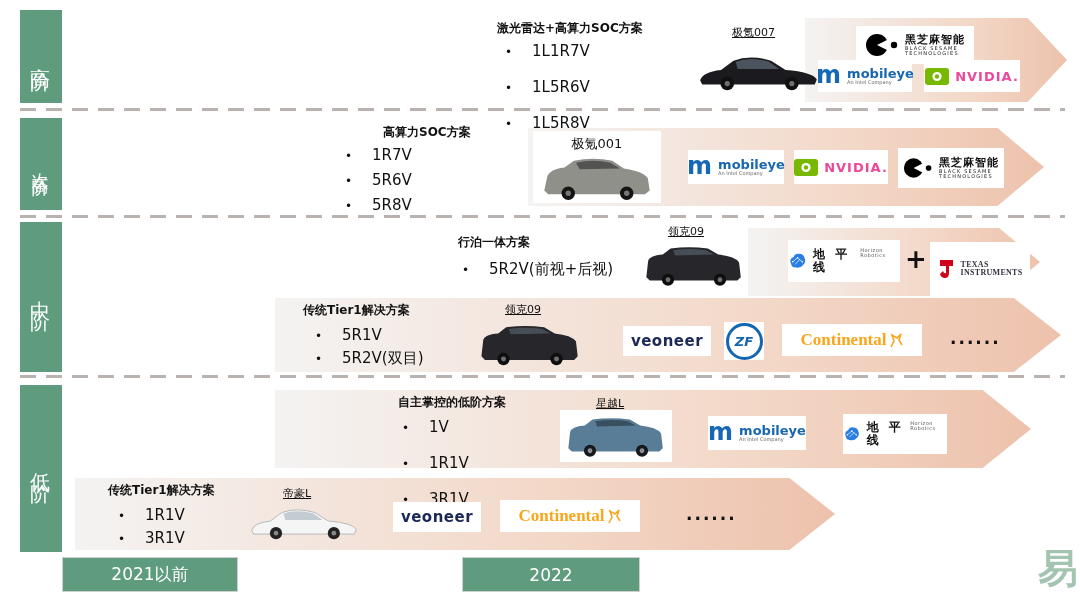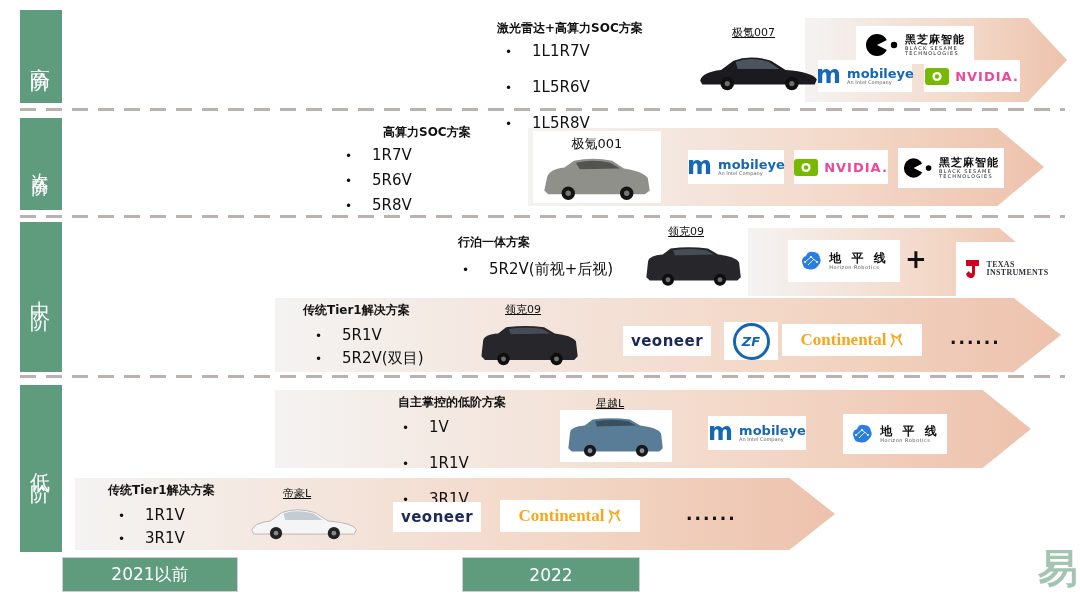--- a/index.html
+++ b/index.html
@@ -42,21 +42,21 @@
   
   .logo{position:absolute;background:#fff;display:flex;align-items:center;justify-content:center;gap:6px;z-index:4;}
   .bs-txt{display:flex;flex-direction:column;line-height:1.05;}
   .bs-cn{font-size:11px;font-weight:700;letter-spacing:1px;}
   .bs-en{font-size:5px;letter-spacing:1.2px;color:#222;}
   .me-icon{font-size:24px;font-weight:800;color:#1668b5;line-height:0.8;font-family:"DejaVu Sans",sans-serif;}
   .me-txt{display:flex;flex-direction:column;line-height:1;}
   .me-name{font-size:13px;font-weight:600;color:#1767b0;text-align:right;}
   .me-sub{font-size:5px;color:#666;}
   .nv-name{font-size:13px;font-weight:800;letter-spacing:1px;color:#ec4899;}
-  .hz-txt{display:flex;flex-direction:column;line-height:1.1;}
+  .hz-txt{display:flex;flex-direction:row;line-height:1.1;}
   .hz-cn{font-size:12px;font-weight:700;letter-spacing:3px;}
   .hz-en{font-size:5px;color:#555;letter-spacing:0.5px;}
   .ti-txt{display:flex;flex-direction:column;line-height:1.05;font-family:"Liberation Serif",serif;}
   .ti-l{font-size:8px;font-weight:700;color:#34343f;letter-spacing:0.3px;}
   .ve-name{font-size:15px;font-weight:800;color:#1c2957;letter-spacing:0.5px;}
   .zf-ring{width:31px;height:31px;border:3px solid #1566b0;border-radius:50%;display:flex;align-items:center;justify-content:center;}
   .zf-name{font-size:13px;font-weight:700;font-style:italic;color:#1566b0;}
   .cont-name{font-size:17px;font-weight:800;color:#f9a61a;font-family:"Liberation Serif",serif;}
   .dots{position:absolute;font-size:17px;font-weight:800;letter-spacing:2px;z-index:4;}
   .plus{position:absolute;font-size:26px;font-weight:600;z-index:4;}
@@ -218,21 +218,21 @@
       <circle cx="12" cy="7" r="1" fill="#fff"></circle>
         <circle cx="6" cy="12" r="1" fill="#fff"></circle>
         <circle cx="18" cy="12" r="1" fill="#fff"></circle>
     </svg>
     <div class="hz-txt">
       <span class="hz-cn">地 平 线</span>
       <span class="hz-en">Horizon Robotics</span>
     </div>
   </div>
   <div class="plus" style="left:905px;top:244px;">+</div>
-  <div class="logo" style="left:956px;top:242px;width:100px;height:54px;">
+  <div class="logo" style="left:930px;top:242px;width:100px;height:54px;">
     <svg width="17" height="20" viewBox="0 0 17 20">
       <path d="M2 1 H15 V7 H11 V14 Q11 19 7 19 Q3 19 2 15 L5 12 Q6 15 8 14 V7 H2 Z" fill="#d0021b"></path>
     </svg>
     <div class="ti-txt">
       <span class="ti-l">TEXAS</span>
       <span class="ti-l">INSTRUMENTS</span>
     </div>
   </div>
 
   <div class="sol-title" style="left:303px;top:302px;">传统Tier1解决方案</div>
@@ -249,21 +249,21 @@
     <path d="M5 38 L7 20 Q8 13 24 12 L33 5 Q54 2 76 5 L88 12 Q107 14 112 21 L114 38 L110 42 L9 42 Z" fill="#26262b"></path>
     <path d="M36 7 Q55 4 74 7 L83 12 L38 13 Z" fill="#8899aa" opacity="0.35"></path>
     <circle cx="30" cy="41" r="7" fill="#0e0e0e"></circle>
       <circle cx="30" cy="41" r="2.8" fill="#6f6f6f"></circle>
     <circle cx="90" cy="41" r="7" fill="#0e0e0e"></circle>
       <circle cx="90" cy="41" r="2.8" fill="#6f6f6f"></circle>
   </svg>
   <div class="logo" style="left:623px;top:326px;width:88px;height:30px;">
     <span class="ve-name">veoneer</span>
   </div>
-  <div class="logo" style="left:724px;top:322px;width:54px;height:38px;">
+  <div class="logo" style="left:724px;top:322px;width:40px;height:38px;">
     <div class="zf-ring">
       <span class="zf-name">ZF</span>
     </div>
   </div>
   <div class="logo" style="left:782px;top:324px;width:140px;height:32px;gap:3px;">
     <span class="cont-name">Continental</span>
     <svg width="14" height="16" viewBox="0 0 14 16">
       <path d="M2 15 L5 9 L3 3 L8 6 L12 2 L10 8 L13 13" stroke="#f9a61a" stroke-width="1.6" fill="none"></path>
     </svg>
   </div>

